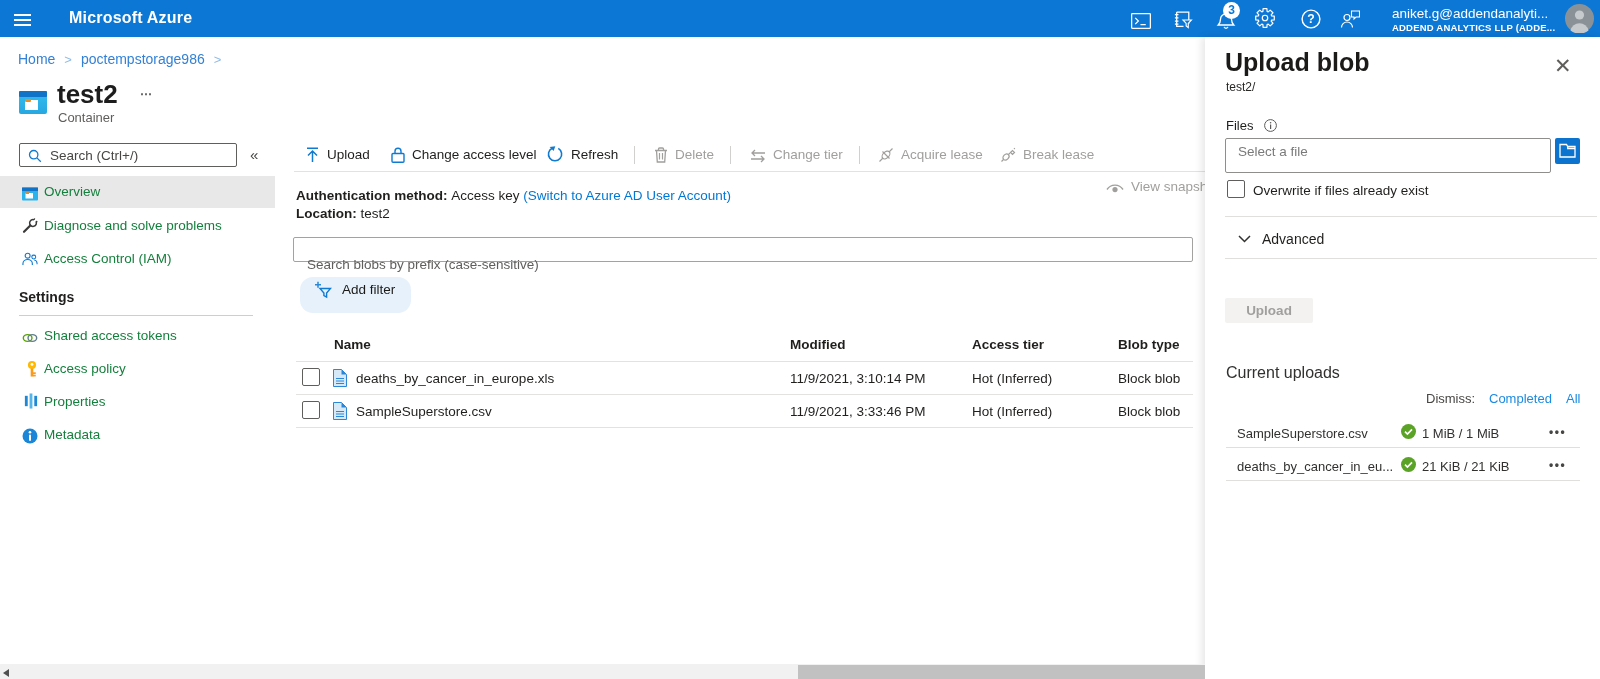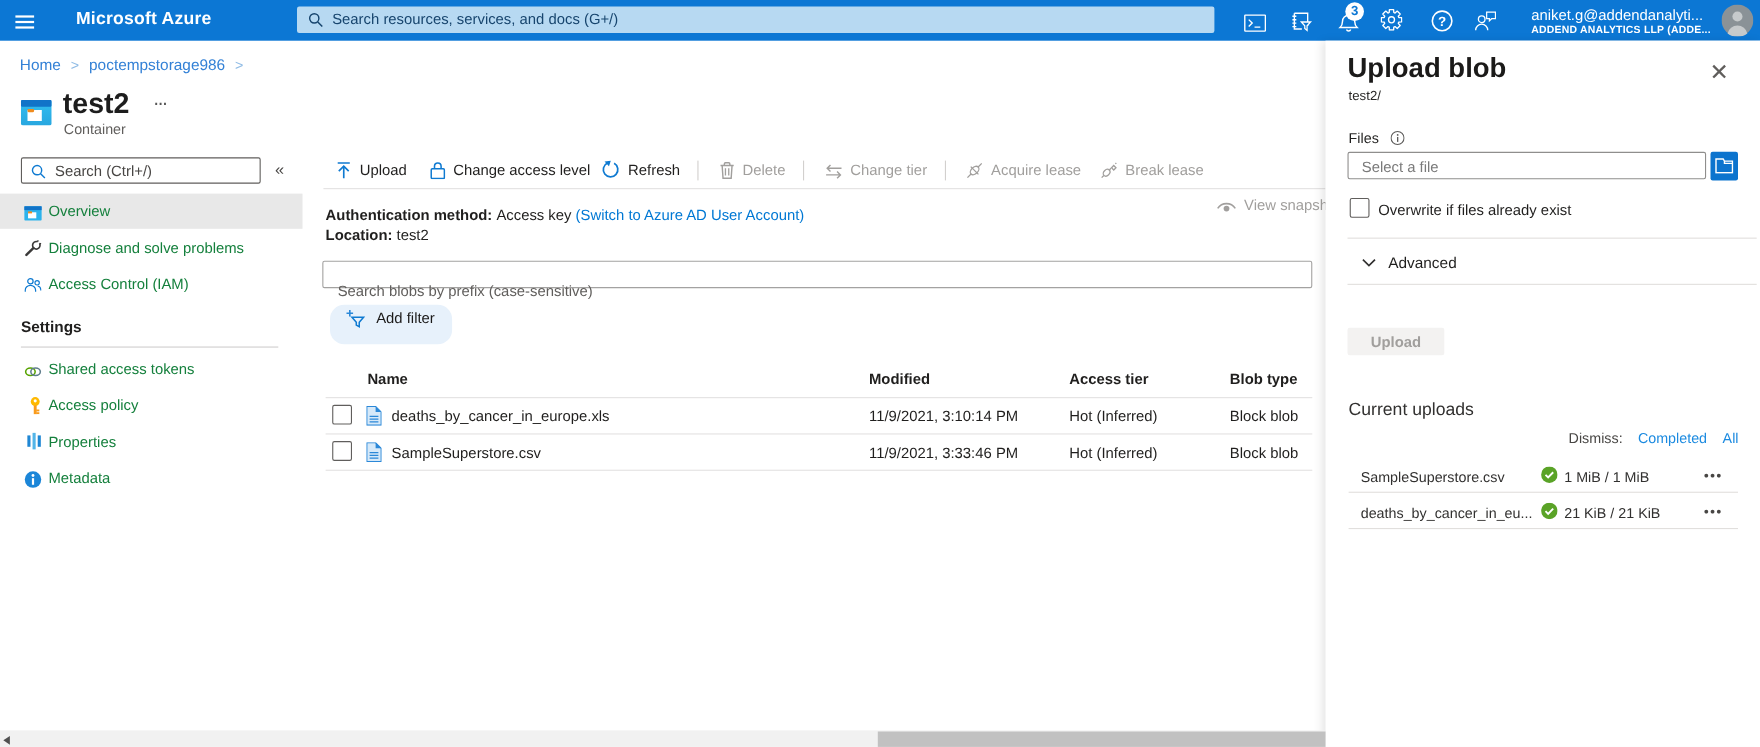--- a/index.html
+++ b/index.html
@@ -52,21 +52,21 @@
 .cell { position:absolute; font-size:13.5px; color:#201f1e; }
 .cbx { position:absolute; width:18px; height:18px; border:1px solid #605e5c; border-radius:2px; background:#fff; }
 
 #panel { position:absolute; left:1205px; top:37px; width:395px; height:642px; background:#fff;
   box-shadow:-3px 0 8px rgba(0,0,0,0.10); }
 #panel * { position:absolute; }
 #ptitle { left:20px; top:11px; font-size:25px; font-weight:600; color:#1b1a19; }
 #pclose { left:349px; top:17px; font-size:21px; color:#605e5c; font-weight:400; }
 #psub { left:21px; top:43px; font-size:12px; color:#292827; }
 #plfiles { left:21px; top:81px; font-size:13px; color:#201f1e; }
-#pinput { left:20px; top:101px; width:326px; height:25px; border:1px solid #8f8e8d; border-radius:2px; background:#fff; }
+#pinput { left:20px; top:101px; width:326px; height:35px; border:1px solid #8f8e8d; border-radius:2px; background:#fff; }
 #pinput span { left:12px; top:5px; font-size:13.5px; color:#7a7a7a; }
 #pfolderbtn { left:350px; top:101px; width:25px; height:26px; background:#0c74ce; border-radius:2px; }
 #pcbx { left:22px; top:143px; width:18px; height:18px; border:1px solid #605e5c; border-radius:2px; background:#fff; }
 #pcbxlbl { left:48px; top:146px; font-size:13.5px; color:#201f1e; }
 .pdiv { left:20px; width:355px; height:1px; background:#e1dfdd; }
 #padv { left:57px; top:194px; font-size:14px; color:#201f1e; }
 #pupload { left:20px; top:261px; width:88px; height:25px; background:#f3f2f1; border-radius:2px; }
 #pupload span { left:0; top:5px; width:88px; text-align:center; font-size:13.5px; font-weight:600; color:#a19f9d; }
 #pcur { left:21px; top:327px; font-size:16px; color:#323130; }
 #pdismiss { left:221px; top:354px; font-size:13px; color:#484644; }
@@ -81,27 +81,20 @@
 </head>
 <body>
 
 <div id="topbar">
   <div id="burger" style="position:absolute;left:14px;top:14px;">
       <div></div>
       <div></div>
       <div style="margin:0"></div>
     </div>
   <div id="brand">Microsoft Azure</div>
-  <div id="topsearch">
-    <svg style="position:absolute;left:10px;top:5px" width="14" height="14" viewBox="0 0 14 14">
-        <circle cx="5.7" cy="5.7" r="4.2" fill="none" stroke="#17456e" stroke-width="1.3"></circle>
-        <line x1="8.9" y1="8.9" x2="13" y2="13" stroke="#17456e" stroke-width="1.3"></line>
-      </svg>
-    <span class="ph">Search resources, services, and docs (G+/)</span>
-  </div>
 
   <svg class="ticon" style="left:1131px;top:11px" width="19" height="15" viewBox="0 0 19 15">
     <rect x="0.6" y="0.6" width="17.8" height="13.8" rx="0.5" fill="none" stroke="#fff" stroke-width="1.2"></rect>
     <path d="M4 4.5 l3 3 -3 3 M9 11 h5" fill="none" stroke="#fff" stroke-width="1.2"></path>
   </svg>
   <svg class="ticon" style="left:1173px;top:10px" width="19" height="17" viewBox="0 0 19 17">
     <path d="M3.5 1 H15 V12 M3.5 1 v13.5 H10" fill="none" stroke="#fff" stroke-width="1.2"></path>
     <path d="M1.8 3.5 h3.4 M1.8 6.5 h3.4 M1.8 9.5 h3.4 M1.8 12.5 h3.4" stroke="#fff" stroke-width="1.2"></path>
     <path d="M9.5 8.5 h8 l-3 3.2 v4 l-2 -1.6 v-2.4 z" fill="#0c77d4" stroke="#fff" stroke-width="1.1"></path>
   </svg>

